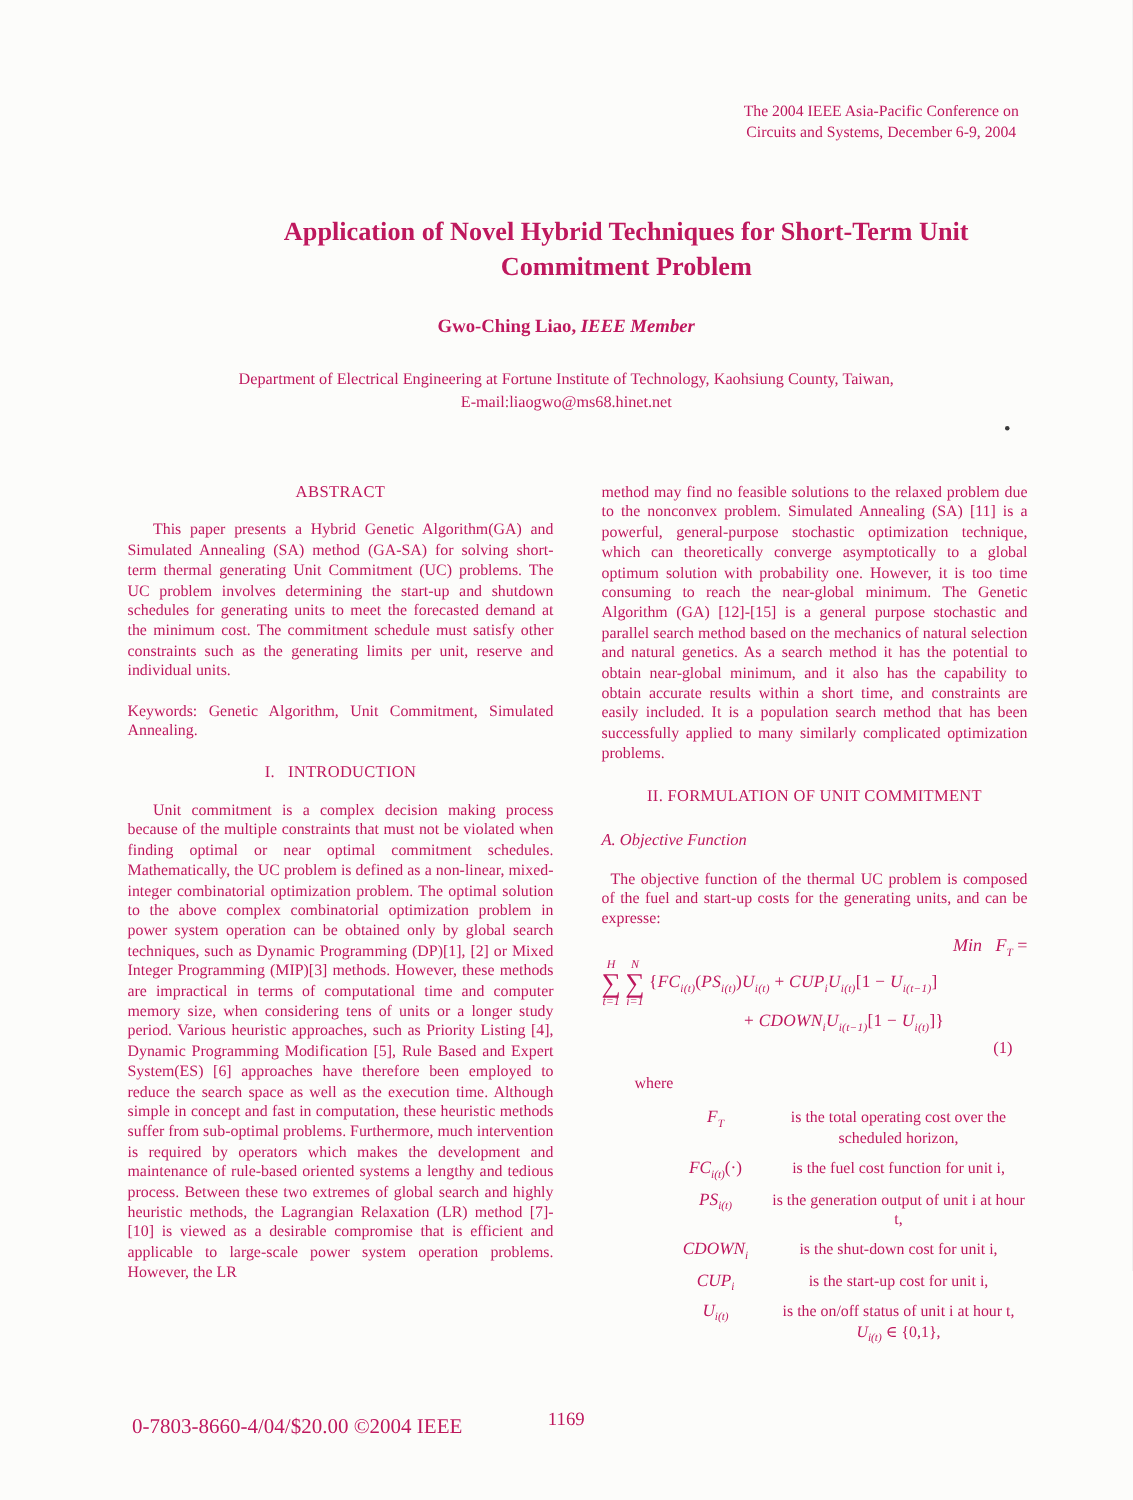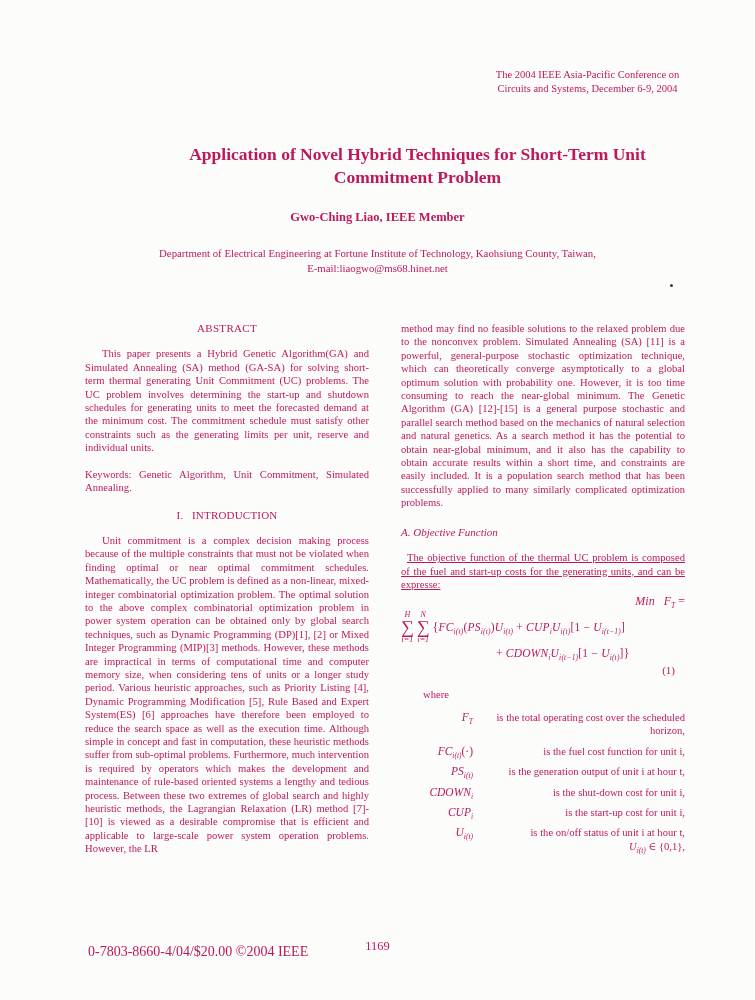--- a/index.html
+++ b/index.html
@@ -13,57 +13,57 @@
     text-align:center;font-size:10.5px;line-height:14px;
   }
   .title-block{
     position:absolute;top:143px;left:0;width:755px;text-align:center;
     font-size:17.5px;font-weight:bold;line-height:23px;padding-left:40px;
   }
   .author-line{
     position:absolute;top:210px;left:0;width:755px;text-align:center;
     font-size:12.5px;font-weight:bold;
   }
-  .author-line .membership{}
+  .author-line .membership{font-style:italic;}
   .affil-block{
     position:absolute;top:246px;left:0;width:755px;text-align:center;
     font-size:10.8px;line-height:15px;
   }
   .scan-dot{
     position:absolute;top:284px;left:670px;width:3px;height:3px;
     background:#3a3a3a;border-radius:50%;
   }
   .columns{
     position:absolute;top:322px;left:85px;width:600px;
     display:flex;gap:32px;
   }
   .col{width:285px;font-size:10.6px;line-height:13.4px;text-align:justify;}
   .center-head{text-align:center;font-size:11px;letter-spacing:.3px;margin:0 0 12px 0;font-weight:normal;}
   .para{margin:0;}
   .para.indent{text-indent:17px;}
-  .para.indent-sm{text-indent:6px;text-decoration:underline;}
+  .para.indent-sm{text-indent:6px;}
   .keywords{margin:13px 0 0 0;}
   .sec-head{text-align:center;font-size:11px;margin:15px 0 11px 0;font-weight:normal;letter-spacing:.2px;}
   .subsec-head{font-style:italic;font-size:11px;margin:16px 0 12px 0;text-align:left;}
   
   .eq-min{margin:4px 0 2px 2px;font-size:12px;text-align:right;}
   .eq-block{margin:2px 0 0 0;text-align:left;}
   .eq-row{display:flex;align-items:center;}
   .sum{display:inline-flex;flex-direction:column;align-items:center;line-height:1;margin-right:3px;}
   .sum .lim{font-size:8px;font-style:italic;}
   .sum .sym{font-size:18px;line-height:17px;}
   .expr{font-size:11.5px;letter-spacing:.2px;}
   .expr-line2{font-size:11.5px;margin:3px 0 0 95px;text-align:left;letter-spacing:.2px;}
   .eq-number{text-align:right;font-size:11px;margin:4px 10px 0 0;}
   .where-label{margin:10px 0 10px 22px;font-size:10.6px;text-align:left;}
   .it{font-style:italic;}
   sub.ssub{font-size:7.5px;font-style:italic;line-height:0;}
   
   .defs{margin-top:8px;}
-  .def-row{display:flex;margin-bottom:7px;text-align:right;}
+  .def-row{display:flex;margin-bottom:7px;text-align:center;margin-left:40px;}
   .def-term{width:72px;flex:none;font-size:11.5px;font-style:normal;}
   .def-desc{flex:1;font-size:10.6px;line-height:13.4px;}
   .footer-copyright{
     position:absolute;top:944px;left:88px;font-size:14px;
   }
   .page-number{
     position:absolute;top:939px;left:0;width:755px;text-align:center;font-size:12.5px;
   }
 </style>
 </head>
@@ -95,20 +95,21 @@
     <div class="col">
       <div class="center-head">ABSTRACT</div>
       <p class="para indent">This paper presents a Hybrid Genetic Algorithm(GA) and Simulated Annealing (SA) method (GA-SA) for solving short-term thermal generating Unit Commitment (UC) problems. The UC problem involves determining the start-up and shutdown schedules for generating units to meet the forecasted demand at the minimum cost. The commitment schedule must satisfy other constraints such as the generating limits per unit, reserve and individual units.</p>
       <p class="para keywords">Keywords: Genetic Algorithm, Unit Commitment, Simulated Annealing.</p>
       <div class="sec-head">I.  INTRODUCTION</div>
       <p class="para indent">Unit commitment is a complex decision making process because of the multiple constraints that must not be violated when finding optimal or near optimal commitment schedules. Mathematically, the UC problem is defined as a non-linear, mixed-integer combinatorial optimization problem. The optimal solution to the above complex combinatorial optimization problem in power system operation can be obtained only by global search techniques, such as Dynamic Programming (DP)[1], [2] or Mixed Integer Programming (MIP)[3] methods. However, these methods are impractical in terms of computational time and computer memory size, when considering tens of units or a longer study period. Various heuristic approaches, such as Priority Listing [4], Dynamic Programming Modification [5], Rule Based and Expert System(ES) [6] approaches have therefore been employed to reduce the search space as well as the execution time. Although simple in concept and fast in computation, these heuristic methods suffer from sub-optimal problems. Furthermore, much intervention is required by operators which makes the development and maintenance of rule-based oriented systems a lengthy and tedious process. Between these two extremes of global search and highly heuristic methods, the Lagrangian Relaxation (LR) method [7]-[10] is viewed as a desirable compromise that is efficient and applicable to large-scale power system operation problems. However, the LR</p>
     </div>
 
     <div class="col">
       <p class="para">method may find no feasible solutions to the relaxed problem due to the nonconvex problem. Simulated Annealing (SA) [11] is a powerful, general-purpose stochastic optimization technique, which can theoretically converge asymptotically to a global optimum solution with probability one. However, it is too time consuming to reach the near-global minimum. The Genetic Algorithm (GA) [12]-[15] is a general purpose stochastic and parallel search method based on the mechanics of natural selection and natural genetics. As a search method it has the potential to obtain near-global minimum, and it also has the capability to obtain accurate results within a short time, and constraints are easily included. It is a population search method that has been successfully applied to many similarly complicated optimization problems.</p>
+      <div class="sec-head">II. FORMULATION OF UNIT COMMITMENT</div>
       <div class="subsec-head">A. Objective Function</div>
       <p class="para indent-sm">The objective function of the thermal UC problem is composed of the fuel and start-up costs for the generating units, and can be expresse:</p>
 
       <div class="eq-min"><span class="it">Min  </span><span class="it">F</span><sub class="ssub">T</sub><span> =</span></div>
 
       <div class="eq-block">
         <div class="eq-row">
           <span class="sum">
             <span class="lim">H</span>
             <span class="sym">∑</span>

